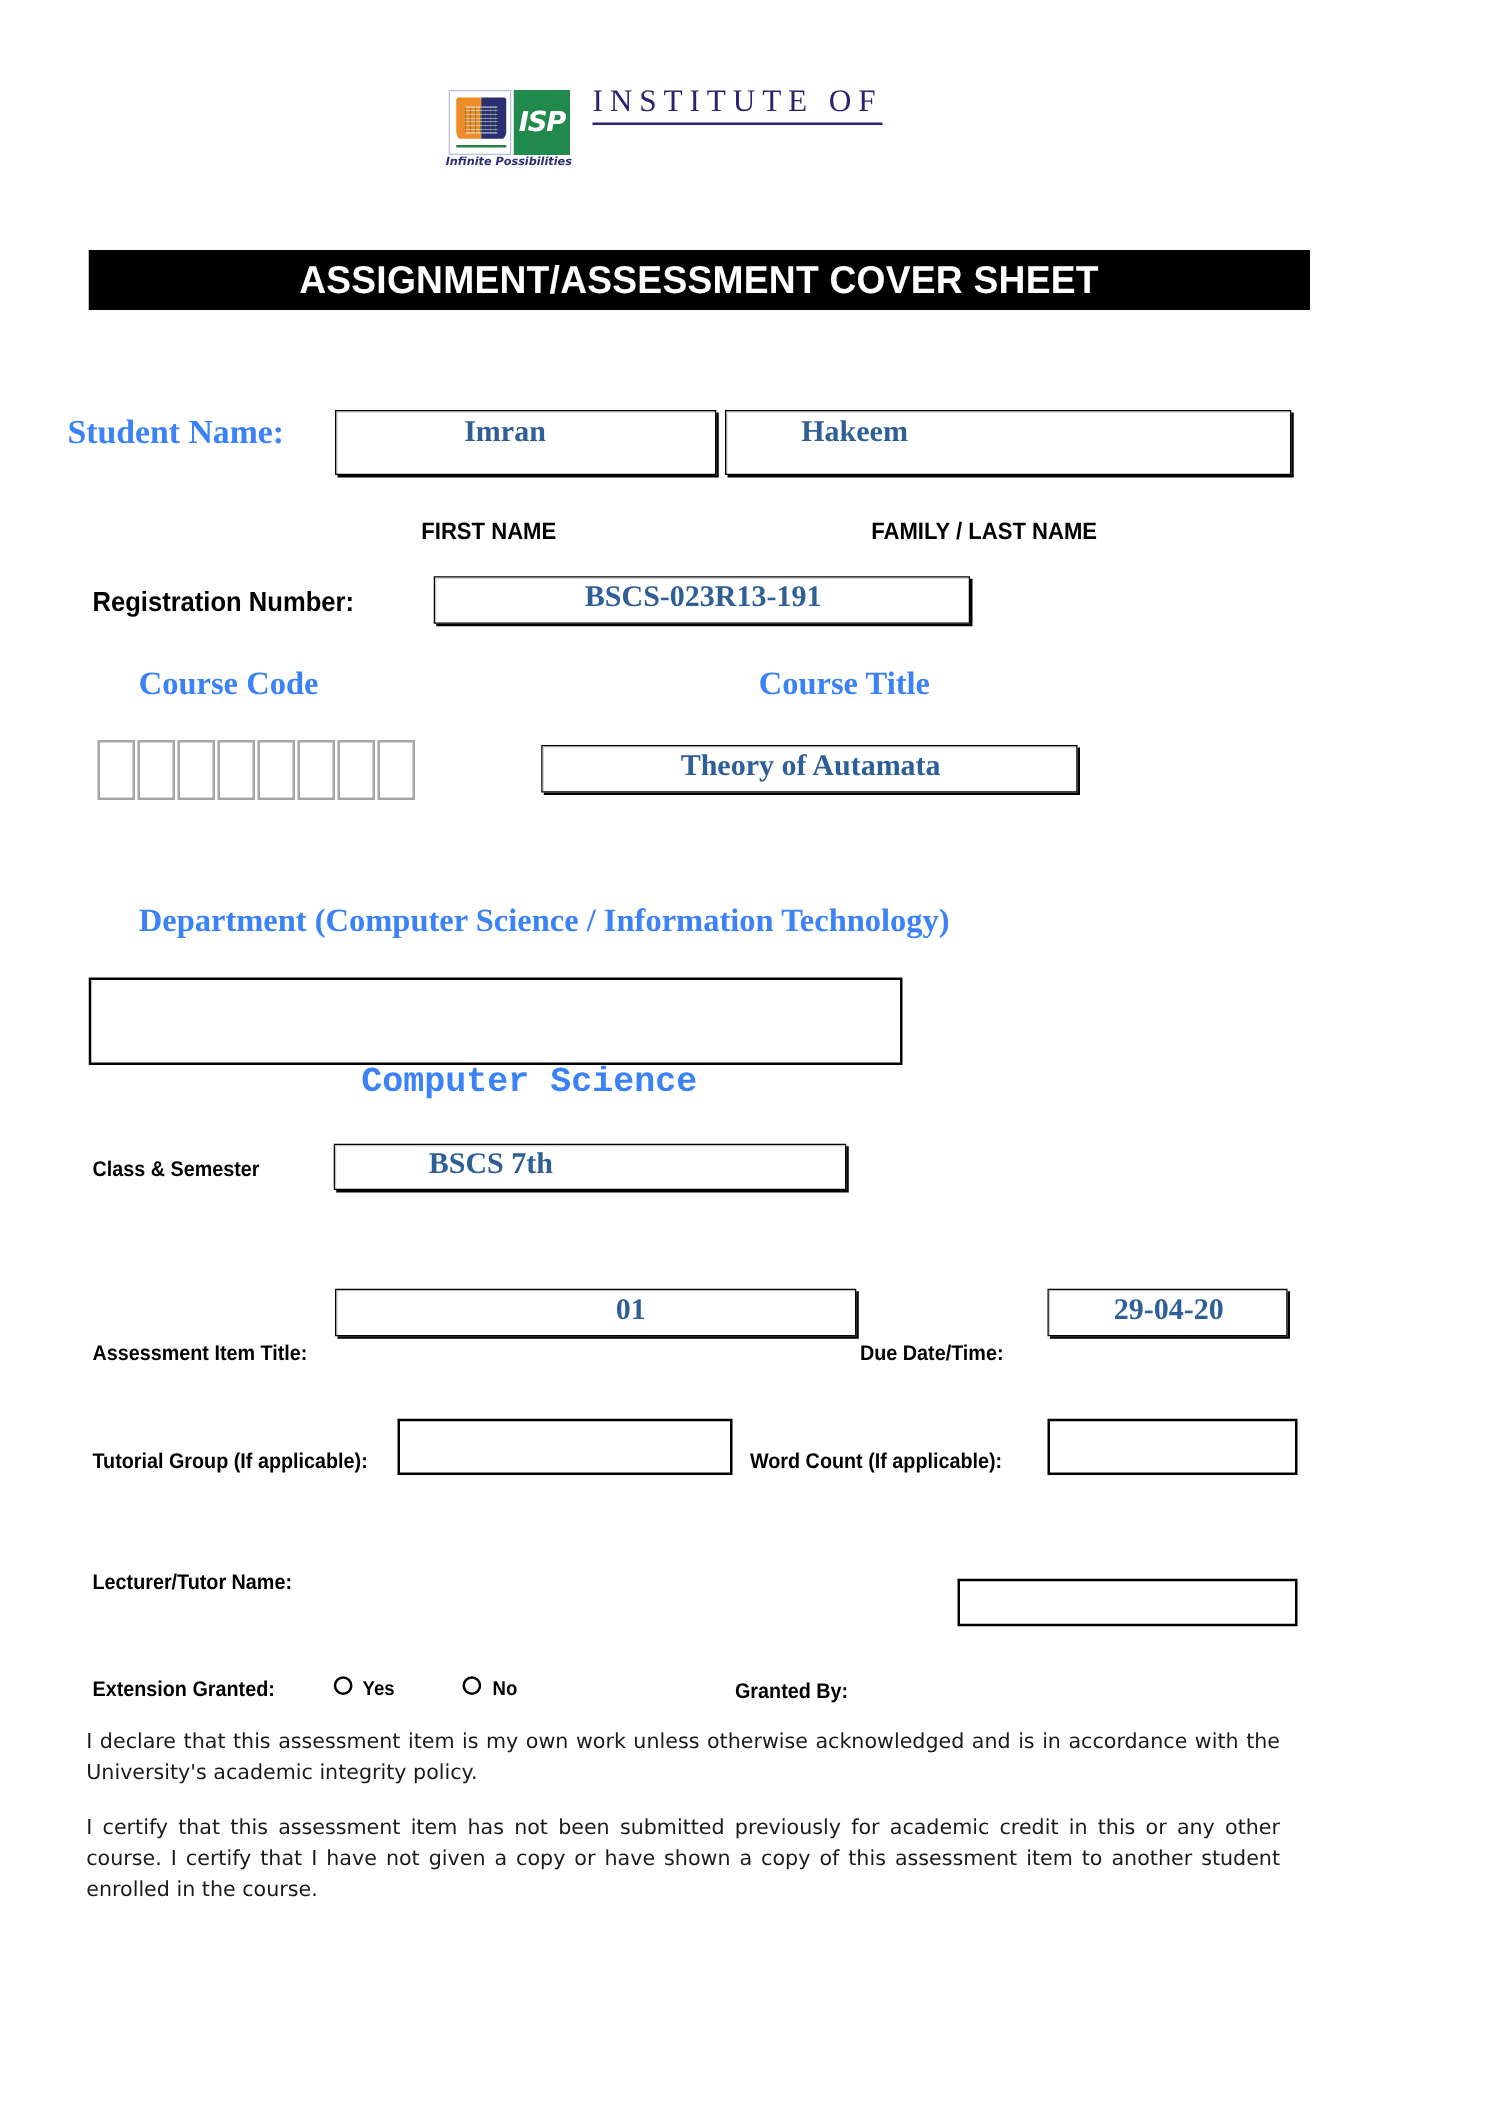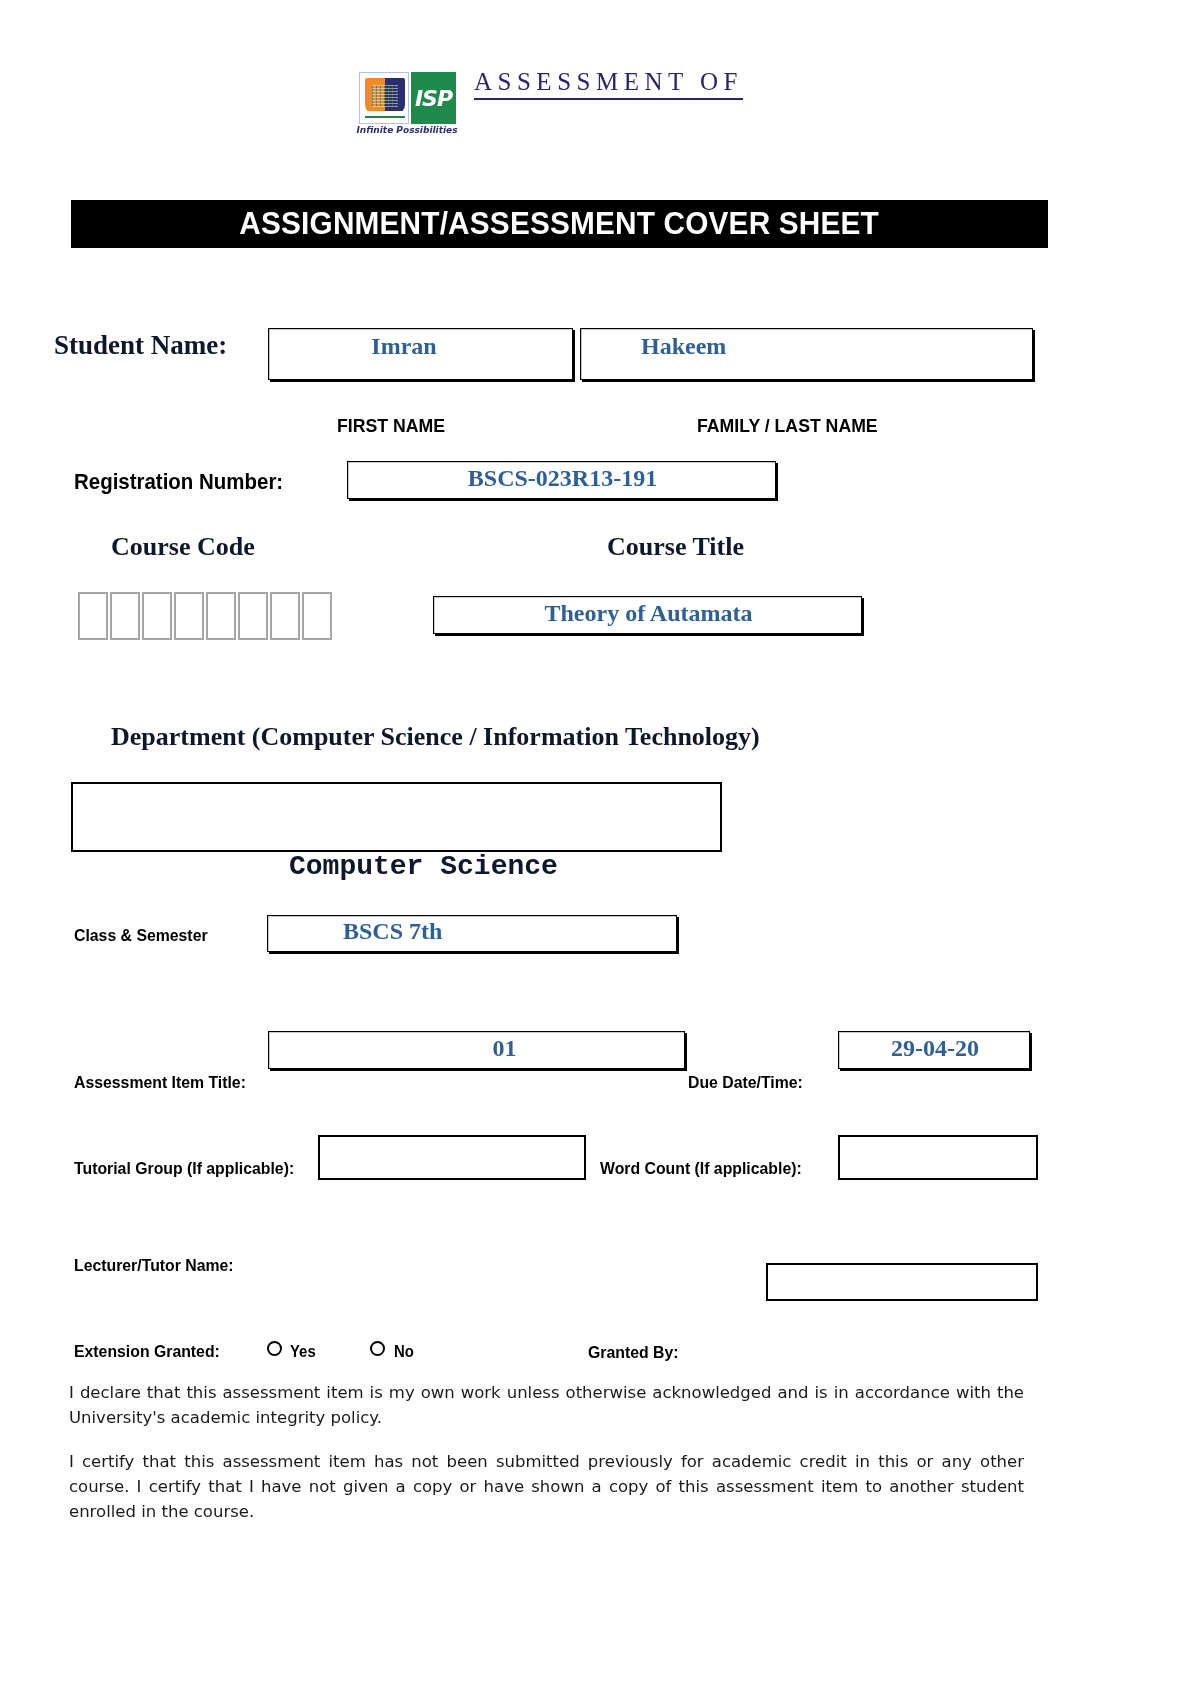--- a/index.html
+++ b/index.html
@@ -171,21 +171,21 @@
     font-weight: bold;
     color: #2e5f97;
     white-space: nowrap;
   }
 
   
   .blue-head {
     position: absolute;
     font-family: "Liberation Serif", serif;
     font-weight: bold;
-    color: #0f172a;
+    color: #3b82f6;
     white-space: nowrap;
     text-align: center;
   }
 
   
   .blk-label {
     position: absolute;
     font-family: "Liberation Sans", sans-serif;
     font-weight: bold;
     color: #000000;
@@ -245,21 +245,21 @@
         <div id="crest-detail"></div>
         <div id="crest-base"></div>
       </div>
       <div id="isp-box">
         <span id="isp-text">ISP</span>
       </div>
       <div id="logo-tagline">Infinite Possibilities</div>
     </div>
 
     <div id="inst-name">
-      <div id="inst-line1">ASSESSMENT OF</div>
+      <div id="inst-line1">INSTITUTE OF</div>
     </div>
   </div>
 
   <div id="title-bar">
     <span id="title-text">ASSIGNMENT/ASSESSMENT COVER SHEET</span>
   </div>
 
   <div class="blue-head" style="left:54px; top:330px; font-size:27px;">Student Name:</div>
 
   <div class="fbox" style="left:268px; top:328px; width:305px; height:52px;">

